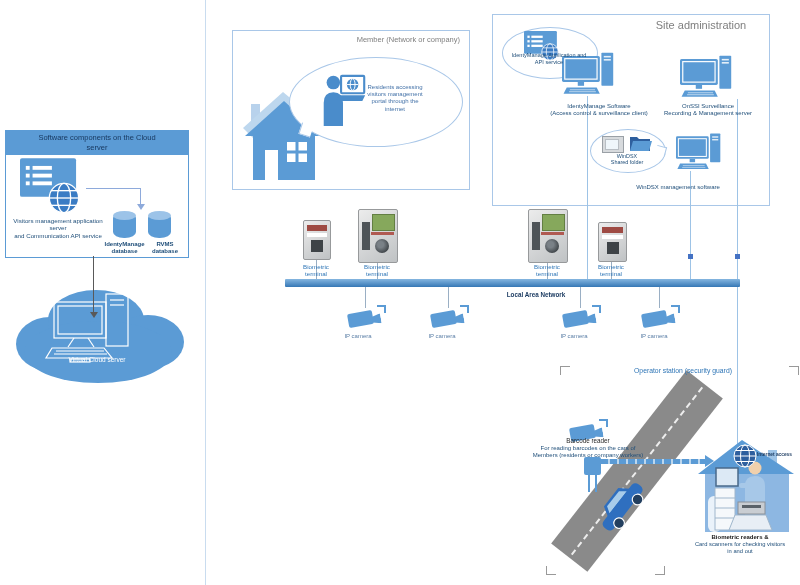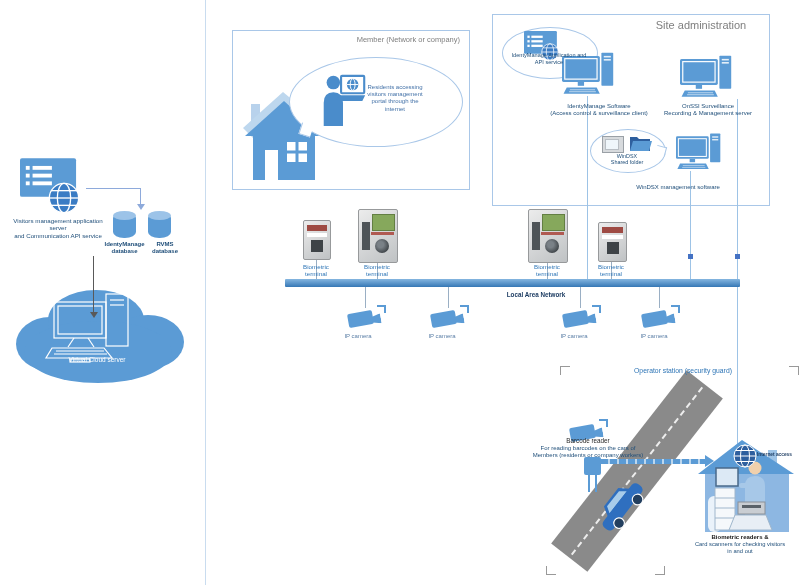--- a/index.html
+++ b/index.html
@@ -57,20 +57,24 @@
       <rect x="6" y="24" width="4" height="4" fill="#fff"></rect>
         <rect x="13" y="24" width="20" height="4" fill="#fff"></rect>
     </symbol>
   </defs>
 </svg>
 
 <div class="canvas">
 
   <div class="abs" style="left:205px;top:0;width:1px;height:585px;background:#C9DCEF;"></div>
 
+  <div class="abs" style="left:5px;top:130px;width:182px;height:126px;border:1px solid #5B9BD5;background:#fff;">
+    <div style="position:absolute;left:0;top:0;width:100%;height:24px;background:#5B9BD5;color:#17375E;
+                font-size:7.5px;text-align:center;line-height:1.3;padding:2px 28px 0;box-sizing:border-box;">Software components on the Cloud server</div>
+  </div>
   <svg class="abs" style="left:20px;top:158px;width:58px;height:41px;color:#5B9BD5;">
       <use href="#appwin"></use>
     </svg>
   <svg class="abs" style="left:48px;top:182px;width:32px;height:32px;">
       <use href="#globe"></use>
     </svg>
   <div class="gline" style="left:86px;top:188px;width:55px;height:1px;background:#8EAADB;"></div>
   <div class="gline" style="left:140px;top:188px;width:1px;height:16px;background:#8EAADB;"></div>
   <div class="arrowdown" style="left:137px;top:204px;border-top:6px solid #8EAADB;"></div>
   <div class="lbl" style="left:6px;top:217px;width:104px;font-size:6.2px;">

